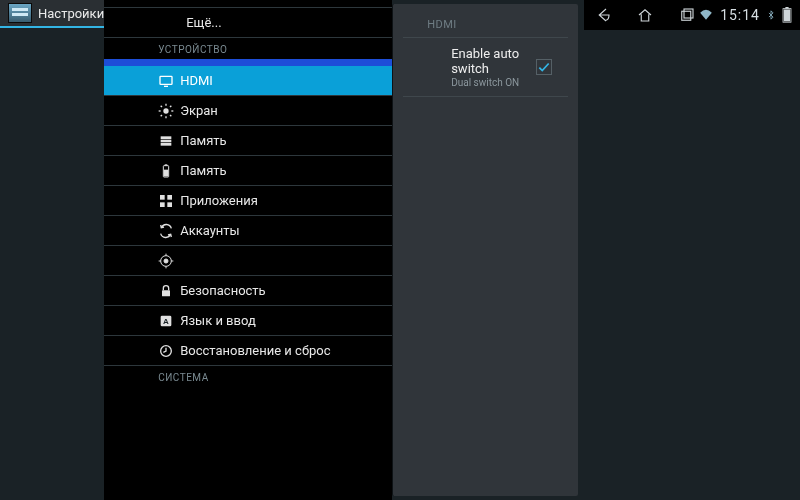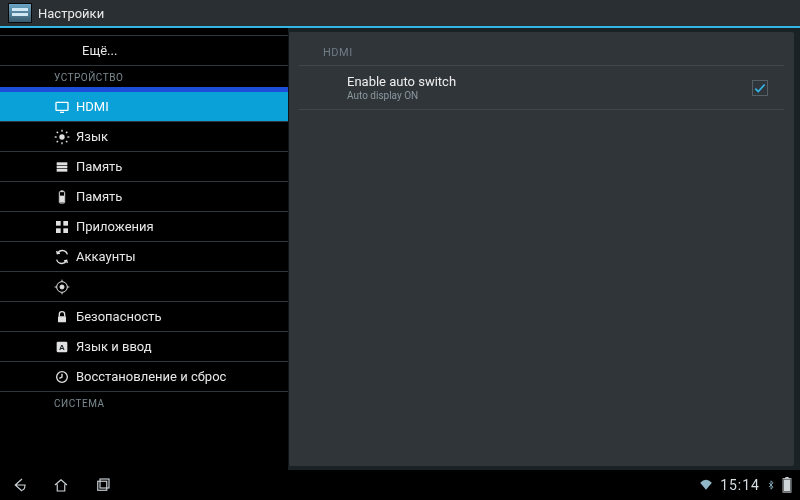--- a/index.html
+++ b/index.html
@@ -1,31 +1,31 @@
 <!DOCTYPE html>
 <html><head>
 <meta charset="utf-8">
 <style>
   * { box-sizing: border-box; margin: 0; padding: 0; }
   html, body { width: 800px; height: 500px; overflow: hidden; font-family: Roboto, "Helvetica Neue", Arial, sans-serif; background: #000; color: #e8e8e8; }
-  .screen { width: 800px; height: 500px; display: flex; flex-direction: column; background: #1a2226; }
+  .screen { width: 800px; height: 500px; display: flex; flex-direction: row; background: #1a2226; }
 
   
   .actionbar { height: 28px; background: #2a2f33; display: flex; align-items: center; border-bottom: 2px solid #33b5e5; }
   .actionbar .app-icon { width: 24px; height: 20px; margin: 0 6px 0 8px; background: linear-gradient(#6aa6c4,#3a5d70); border: 1px solid #0a0a0a; display:inline-block; position:relative; }
   .actionbar .app-icon::after { content:""; position:absolute; left:3px; right:3px; top:4px; height:3px; background:#cfe8f4; box-shadow:0 5px 0 #cfe8f4; }
   .actionbar .title { font-size: 13px; color: #eaeaea; }
 
   
   .content { flex: 1; display: flex; background: #1a2226; min-height: 0; }
 
   
   .sidebar { width: 288px; background: #000000; overflow: hidden; display:flex; flex-direction:column; }
   .side-list { flex:1; overflow:hidden; }
-  .cat-header { font-size: 10px; color: #7a8a91; letter-spacing: 0.5px; padding: 6px 0 4px 54px; border-bottom: 5px solid #1d4ed8; }
+  .cat-header { font-size: 10px; color: #7a8a91; letter-spacing: 0.5px; padding: 6px 0 4px 54px; border-bottom: 7px solid #1d4ed8; }
   .side-item { display: flex; align-items: center; height: 30px; padding-left: 76px; border-bottom: 1px solid #2d373c; cursor: pointer; color: #e8e8e8; font-size: 13px; position: relative; }
   .side-item.cutoff-top { height: 8px; padding-left:76px; overflow:hidden; color:#888; border-bottom:1px solid #2d373c; }
   .side-item.selected { background: #0aa0d8; color: #fff; }
   .side-item .icon { position: absolute; left: 54px; width: 16px; height: 16px; display:flex; align-items:center; justify-content:center; }
   .side-item .icon svg { width:16px; height:16px; }
   .side-item.no-icon { padding-left: 82px; }
 
   
   .detail { flex: 1; background: #30353a; border-left: 1px solid #0e1316; display:flex; flex-direction:column; margin: 4px 6px 4px 0; border-radius:2px; }
   .detail-header { font-size: 11px; color: #6f7d84; letter-spacing: 0.5px; padding: 14px 0 6px 24px; border-bottom: 1px solid #3f474c; margin: 0 10px; }
@@ -88,21 +88,21 @@
                   <line x1="12" y1="20" x2="12" y2="23"></line>
                   <line x1="1" y1="12" x2="4" y2="12"></line>
                   <line x1="20" y1="12" x2="23" y2="12"></line>
                   <line x1="4" y1="4" x2="6" y2="6"></line>
                   <line x1="18" y1="18" x2="20" y2="20"></line>
                   <line x1="4" y1="20" x2="6" y2="18"></line>
                   <line x1="18" y1="6" x2="20" y2="4"></line>
                 </g>
               </svg>
           </span>
-          <span>Язык</span>
+          <span>Экран</span>
         </div>
 
         <div class="side-item">
           <span class="icon">
             <svg viewBox="0 0 24 24">
                 <rect x="4" y="5" width="16" height="4" fill="#e0e0e0"></rect>
                 <rect x="4" y="10" width="16" height="4" fill="#e0e0e0"></rect>
                 <rect x="4" y="15" width="16" height="4" fill="#e0e0e0"></rect>
               </svg>
           </span>
@@ -192,21 +192,21 @@
       </div>
     </div>
 
     <div class="detail">
       <div class="detail-header">HDMI</div>
 
 
       <div class="setting-row">
         <div class="setting-text">
           <div class="setting-title">Enable auto switch</div>
-          <div class="setting-sub">Auto display ON</div>
+          <div class="setting-sub">Dual switch ON</div>
         </div>
         <div class="chk checked">
           <svg viewBox="0 0 24 24">
               <polyline points="4,13 9,18 20,6" fill="none" stroke="#33b5e5" stroke-width="3"></polyline>
             </svg>
         </div>
       </div>
     </div>
 
   </div>

